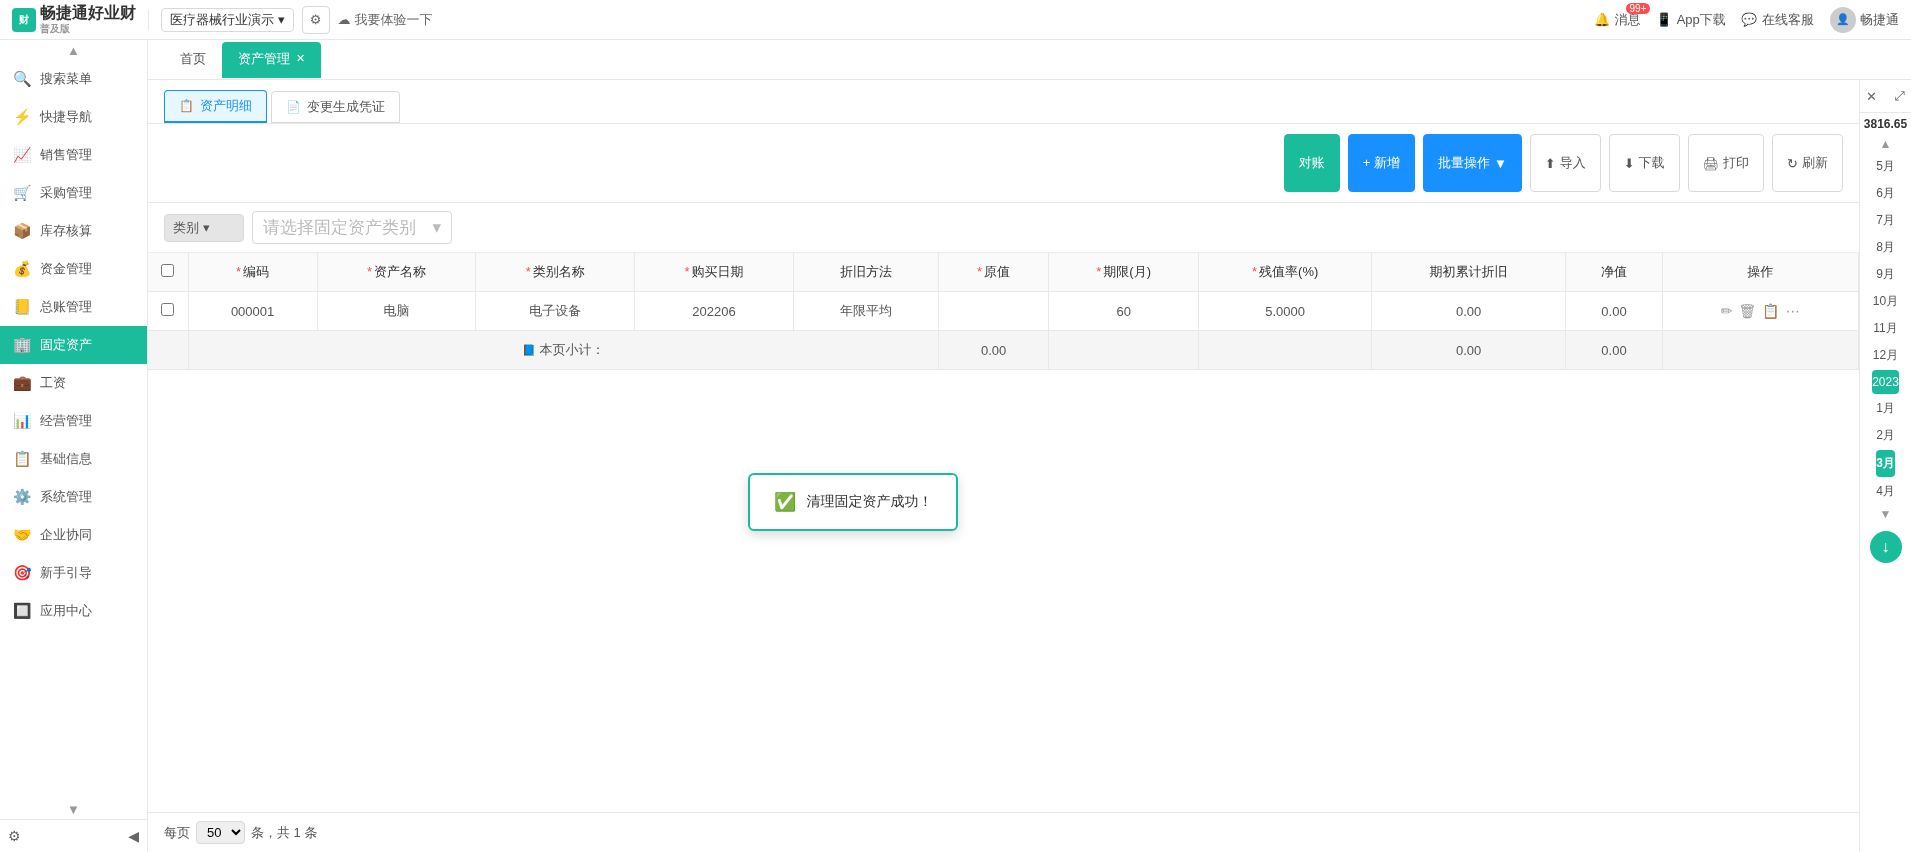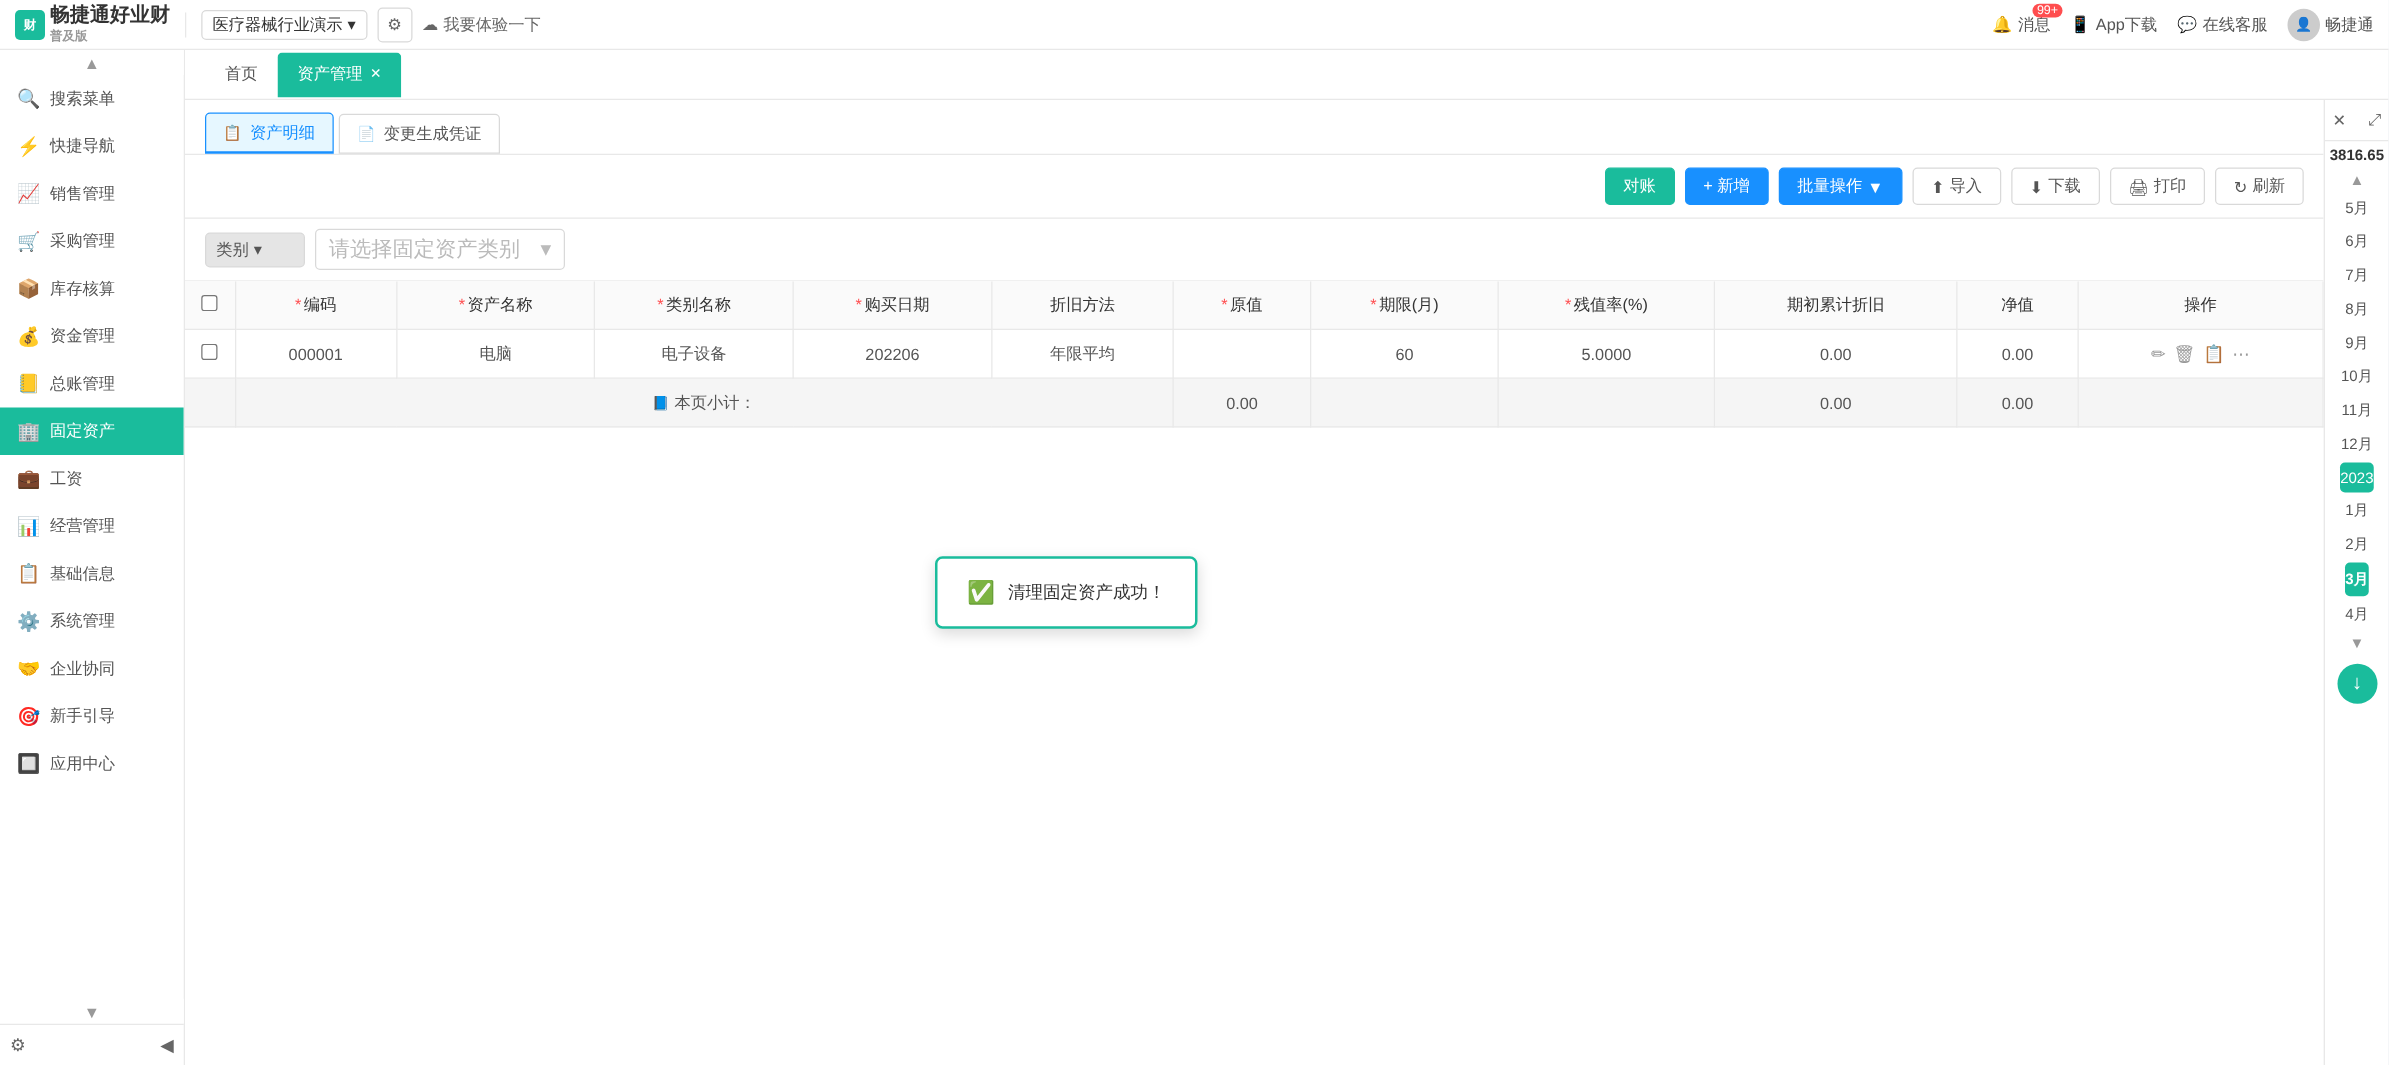--- a/index.html
+++ b/index.html
@@ -51,21 +51,21 @@
     .main-panel { flex: 1; display: flex; flex-direction: column; overflow: hidden; background: #fff; margin: 0; }
 
     
     .sub-tab-bar { display: flex; align-items: center; padding: 10px 16px 0; border-bottom: 1px solid #e8e8e8; gap: 4px; }
     .sub-tab { display: flex; align-items: center; gap: 6px; padding: 6px 14px; cursor: pointer; font-size: 13px; border: 1px solid #d9d9d9; border-radius: 4px 4px 0 0; color: #555; background: #fff; }
     .sub-tab.active { background: #e6f7ff; border-color: #1890ff; color: #1890ff; border-bottom: 2px solid #1890ff; }
 
     
     .toolbar { display: flex; align-items: center; justify-content: space-between; padding: 10px 16px; border-bottom: 1px solid #e8e8e8; }
     .toolbar-right { display: flex; align-items: center; gap: 8px; }
-    .btn { padding: 5px 14px; border-radius: 4px; cursor: pointer; font-size: 13px; border: 1px solid #d9d9d9; background: #fff; color: #555; display: flex; align-items: center; gap: 4px; }
+    .btn { padding: 19px 14px; border-radius: 4px; cursor: pointer; font-size: 13px; border: 1px solid #d9d9d9; background: #fff; color: #555; display: flex; align-items: center; gap: 4px; }
     .btn-primary { background: #1890ff; color: #fff; border-color: #1890ff; }
     .btn-teal { background: #1abc9c; color: #fff; border-color: #1abc9c; }
     .btn-batch { background: #1890ff; color: #fff; border-color: #1890ff; }
 
     
     .filter-row { display: flex; align-items: center; padding: 8px 16px; gap: 8px; border-bottom: 1px solid #f0f0f0; }
     .filter-select { display: flex; align-items: center; gap: 4px; padding: 4px 8px; border: 1px solid #d9d9d9; border-radius: 4px; font-size: 13px; color: #555; background: #e5e5e5; min-width: 80px; cursor: pointer; }
     .filter-select-wide { display: flex; align-items: center; gap: 4px; padding: 4px 10px; border: 1px solid #d9d9d9; border-radius: 4px; font-size: 17px; color: #bbb; background: #fff; min-width: 200px; cursor: pointer; text-align: center; }
 
     
@@ -349,20 +349,27 @@
               </tbody>
             </table>
           </div>
 
           <div class="toast-overlay" style="top: 220px; left: 600px; transform: none; position: absolute;">
             <span class="toast-check">✅</span>
             <span>清理固定资产成功！</span>
           </div>
         </div>
 
+        <div class="pagination-bar">
+          <span>每页</span>
+          <select class="page-size-select">
+            <option>50</option>
+          </select>
+          <span>条，共 1 条</span>
+        </div>
       </div>
 
       <div class="right-panel">
         <div class="right-panel-header">
           <span class="right-panel-close">✕</span>
           <span class="right-panel-expand">⤢</span>
         </div>
         <div style="text-align:center;font-size:12px;color:#333;font-weight:bold;padding:4px 0;">3816.65</div>
         <div class="scroll-arrow">▲</div>
         <div class="year-items">

